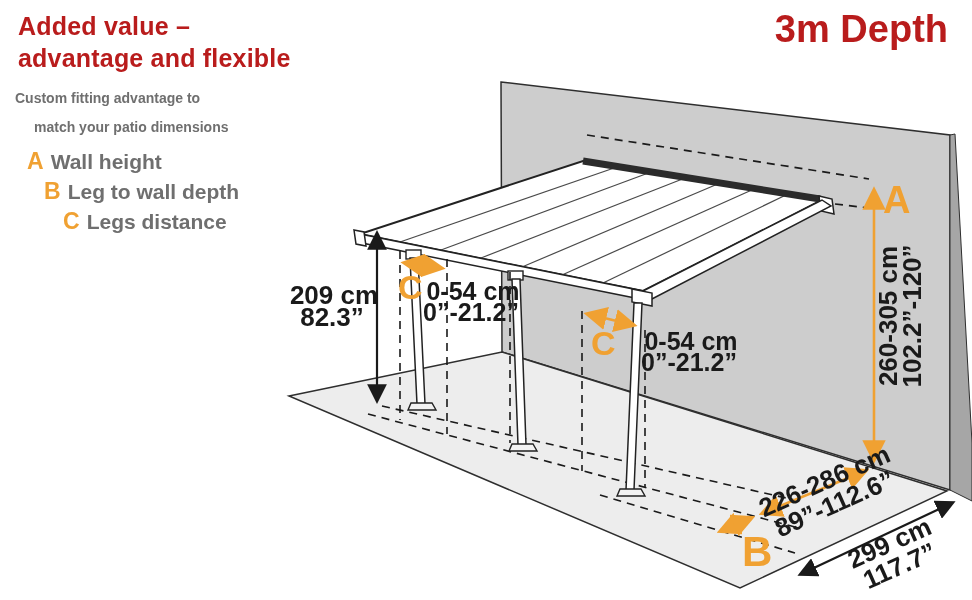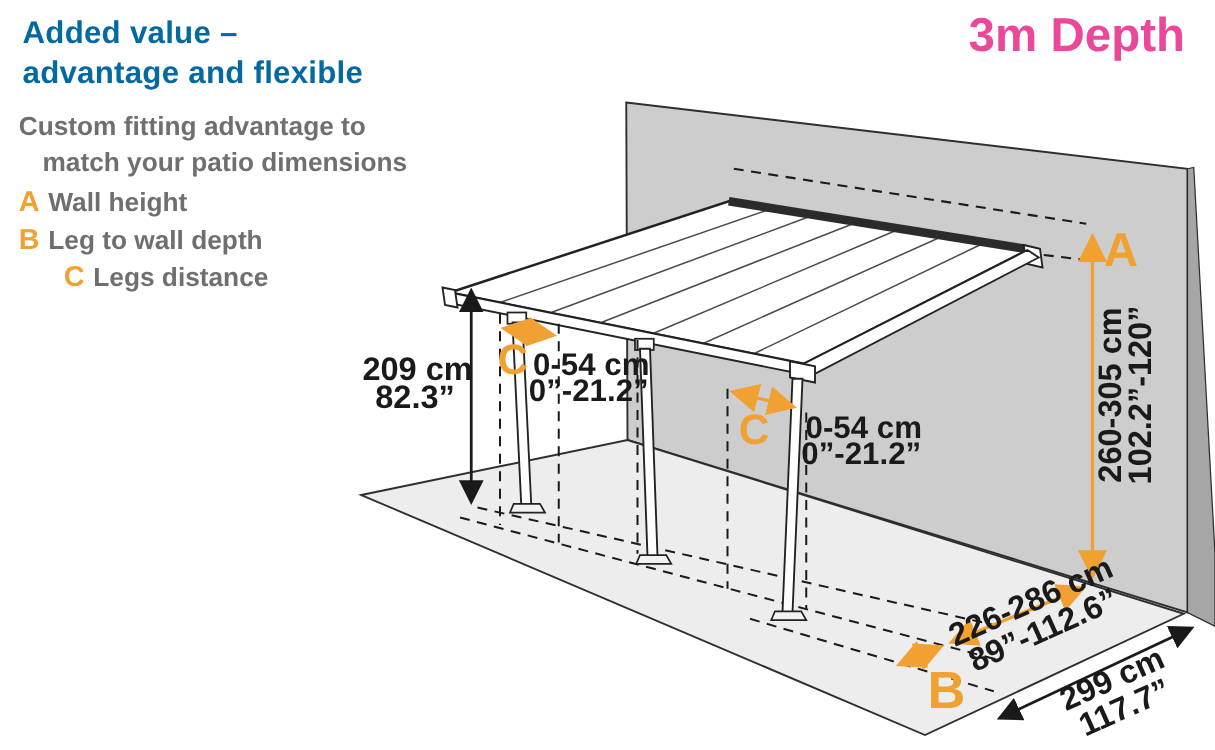--- a/index.html
+++ b/index.html
@@ -1,43 +1,43 @@
 <!DOCTYPE html>
 <html><head>
 <meta charset="utf-8">
 <style>
   html,body{margin:0;padding:0;}
   body{
     width:972px;height:600px;position:relative;background:#ffffff;
     font-family:"Liberation Sans","DejaVu Sans",sans-serif;overflow:hidden;
   }
   .abs{position:absolute;}
-  .h1line{left:18px;font-size:25px;font-weight:bold;color:#0369a1;letter-spacing:.2px;white-space:nowrap;}
-  .subline{left:15px;font-size:21px;font-weight:600;color:#6f6f6f;white-space:nowrap;}
-  .legend-row{left:15px;font-size:21px;font-weight:600;color:#6f6f6f;white-space:nowrap;}
+  .h1line{left:18px;font-size:25px;font-weight:bold;color:#b91c1c;letter-spacing:.2px;white-space:nowrap;}
+  .subline{left:15px;font-size:14px;font-weight:600;color:#6f6f6f;white-space:nowrap;}
+  .legend-row{left:27px;font-size:21px;font-weight:600;color:#6f6f6f;white-space:nowrap;}
   .legend-key{color:#f0a132;font-weight:bold;font-size:23px;margin-right:7px;}
-  .depth-badge{right:24px;top:8px;font-size:38px;font-weight:bold;color:#ec4899;white-space:nowrap;}
+  .depth-badge{right:24px;top:8px;font-size:38px;font-weight:bold;color:#b91c1c;white-space:nowrap;}
   svg{position:absolute;left:0;top:0;}
   .dim{font-size:26px;font-weight:bold;fill:#1a1a1a;}
   .dim-sm{font-size:25px;font-weight:bold;fill:#1a1a1a;}
   .dim-rot{font-size:26px;font-weight:bold;fill:#1a1a1a;}
   .okey{fill:#f0a132;font-weight:bold;}
 </style>
 </head>
 <body>
 
 <div class="abs h1line" style="top:12px;">Added value –</div>
 <div class="abs h1line" style="top:44px;">advantage and flexible</div>
 <div class="abs subline" style="top:90px;">Custom fitting advantage to</div>
 <div class="abs subline" style="top:119px;margin-left:19px;">match your patio dimensions</div>
 
 <div class="abs legend-row" style="top:148px;">
   <span class="legend-key">A</span><span>Wall height</span>
 </div>
-<div class="abs legend-row" style="top:178px;">
+<div class="abs legend-row" style="top:178px;margin-left:17px;">
   <span class="legend-key">B</span><span>Leg to wall depth</span>
 </div>
 <div class="abs legend-row" style="top:208px;margin-left:36px;">
   <span class="legend-key">C</span><span>Legs distance</span>
 </div>
 
 <div class="abs depth-badge">3m Depth</div>
 
 <svg width="972" height="600" viewBox="0 0 972 600">
   <defs>

